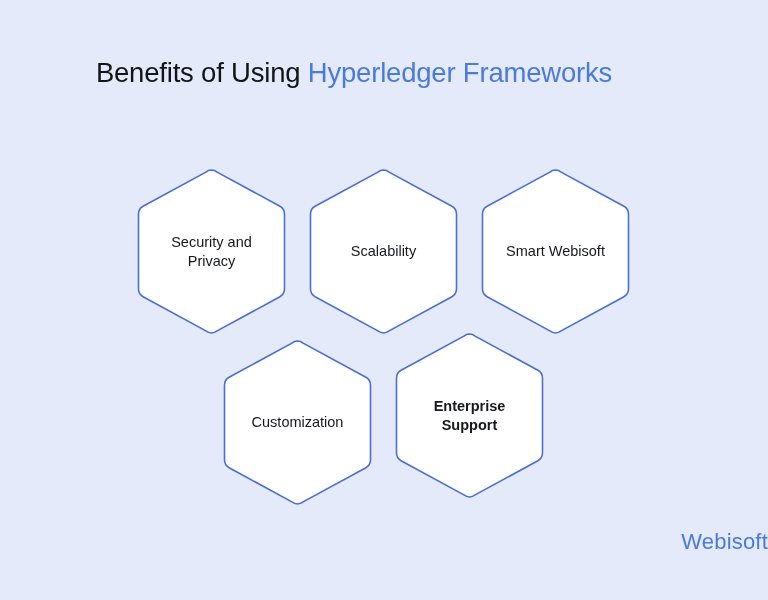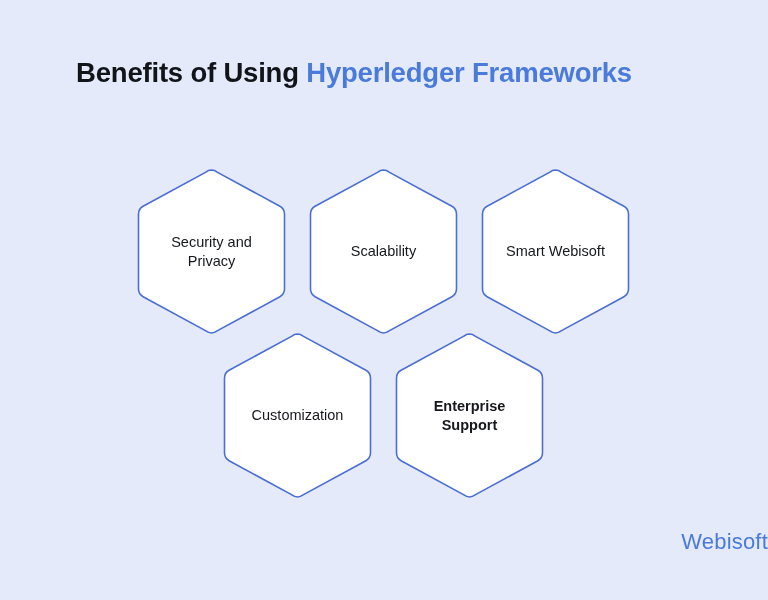--- a/index.html
+++ b/index.html
@@ -16,21 +16,21 @@
   }
 
   
   .title {
     position: absolute;
     top: 56px;
     left: 0;
     width: 708px;
     text-align: center;
     font-size: 27.5px;
-    font-weight: bold;
+    font-weight: normal;
     letter-spacing: -0.2px;
     line-height: 34px;
     white-space: nowrap;
   }
   .title .t-plain { color: #111418; }
   .title .t-accent { color: #4a7bdb; }
 
   
   .hex-field {
     position: absolute;
@@ -63,21 +63,21 @@
     color: #16181c;
     padding: 0 20px;
     box-sizing: border-box;
     white-space: pre-line;
   }
 
   
   .hex-1 { left: 135px; top: 167px; }
   .hex-2 { left: 307px; top: 167px; }
   .hex-3 { left: 479px; top: 167px; }
-  .hex-4 { left: 221px; top: 331px; }
+  .hex-4 { left: 221px; top: 338px; }
   .hex-5 { left: 393px; top: 331px; font-weight: bold; }
 
   
   .brand {
     position: absolute;
     top: 529px;
     left: 0;
     width: 768px;
     text-align: right;
     font-size: 22px;

